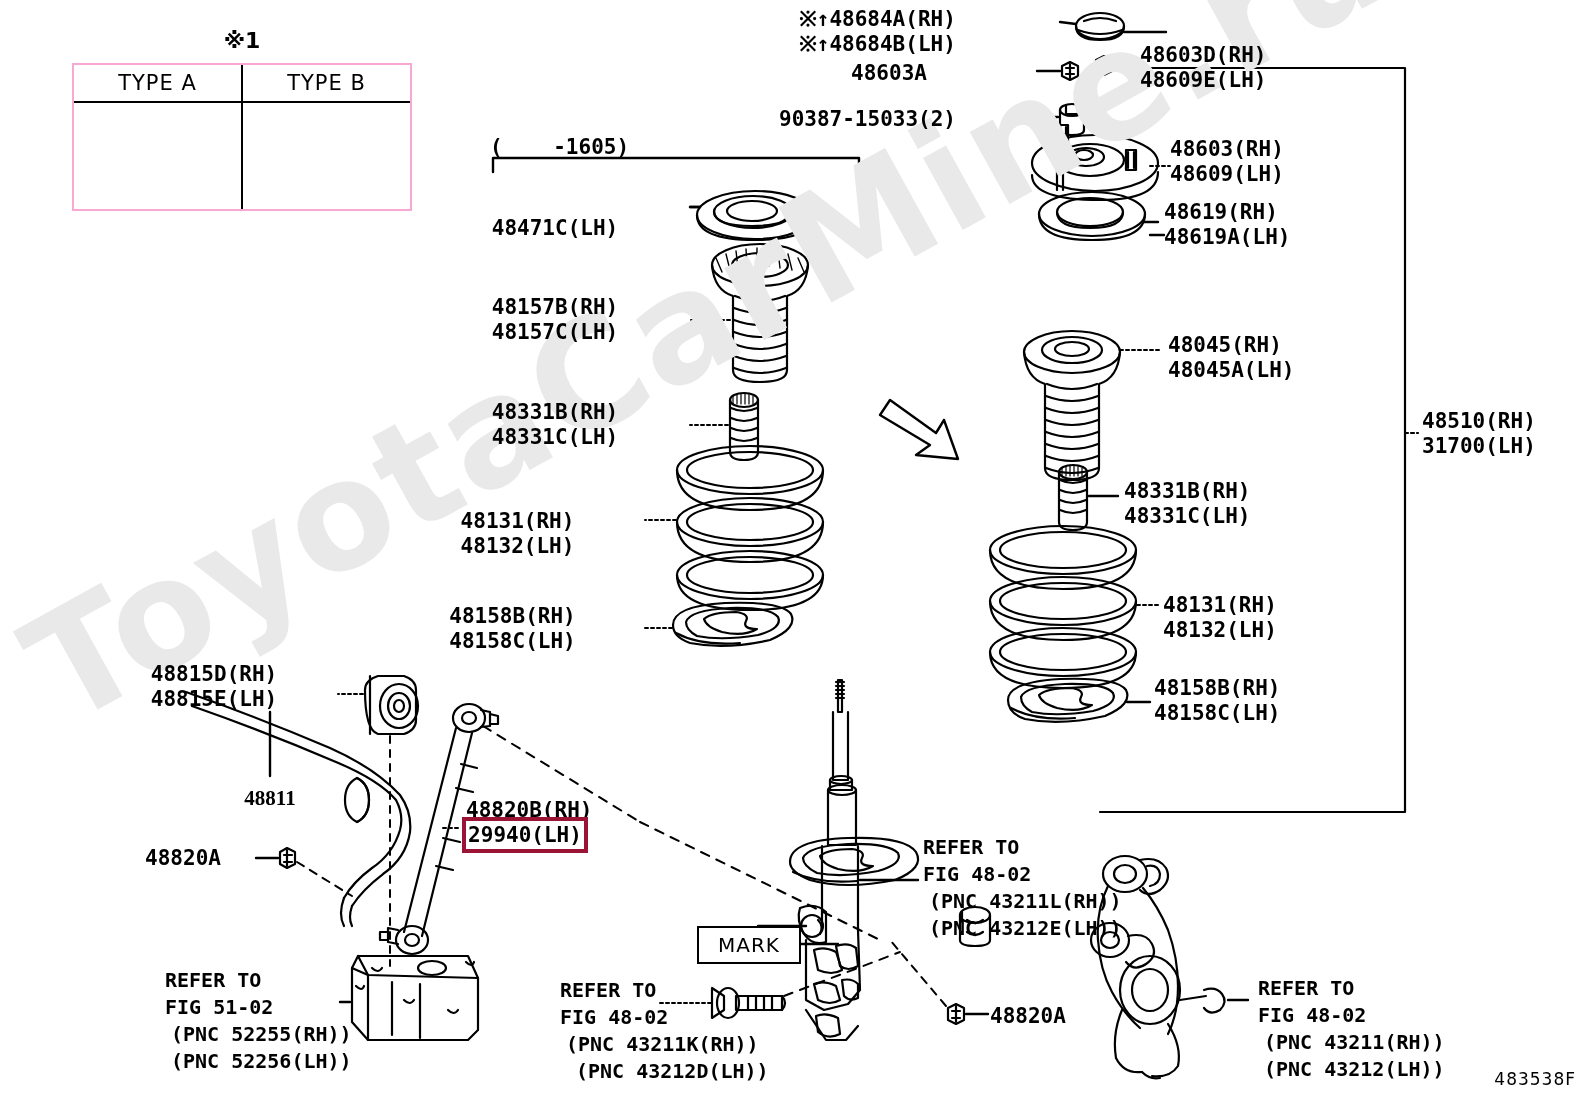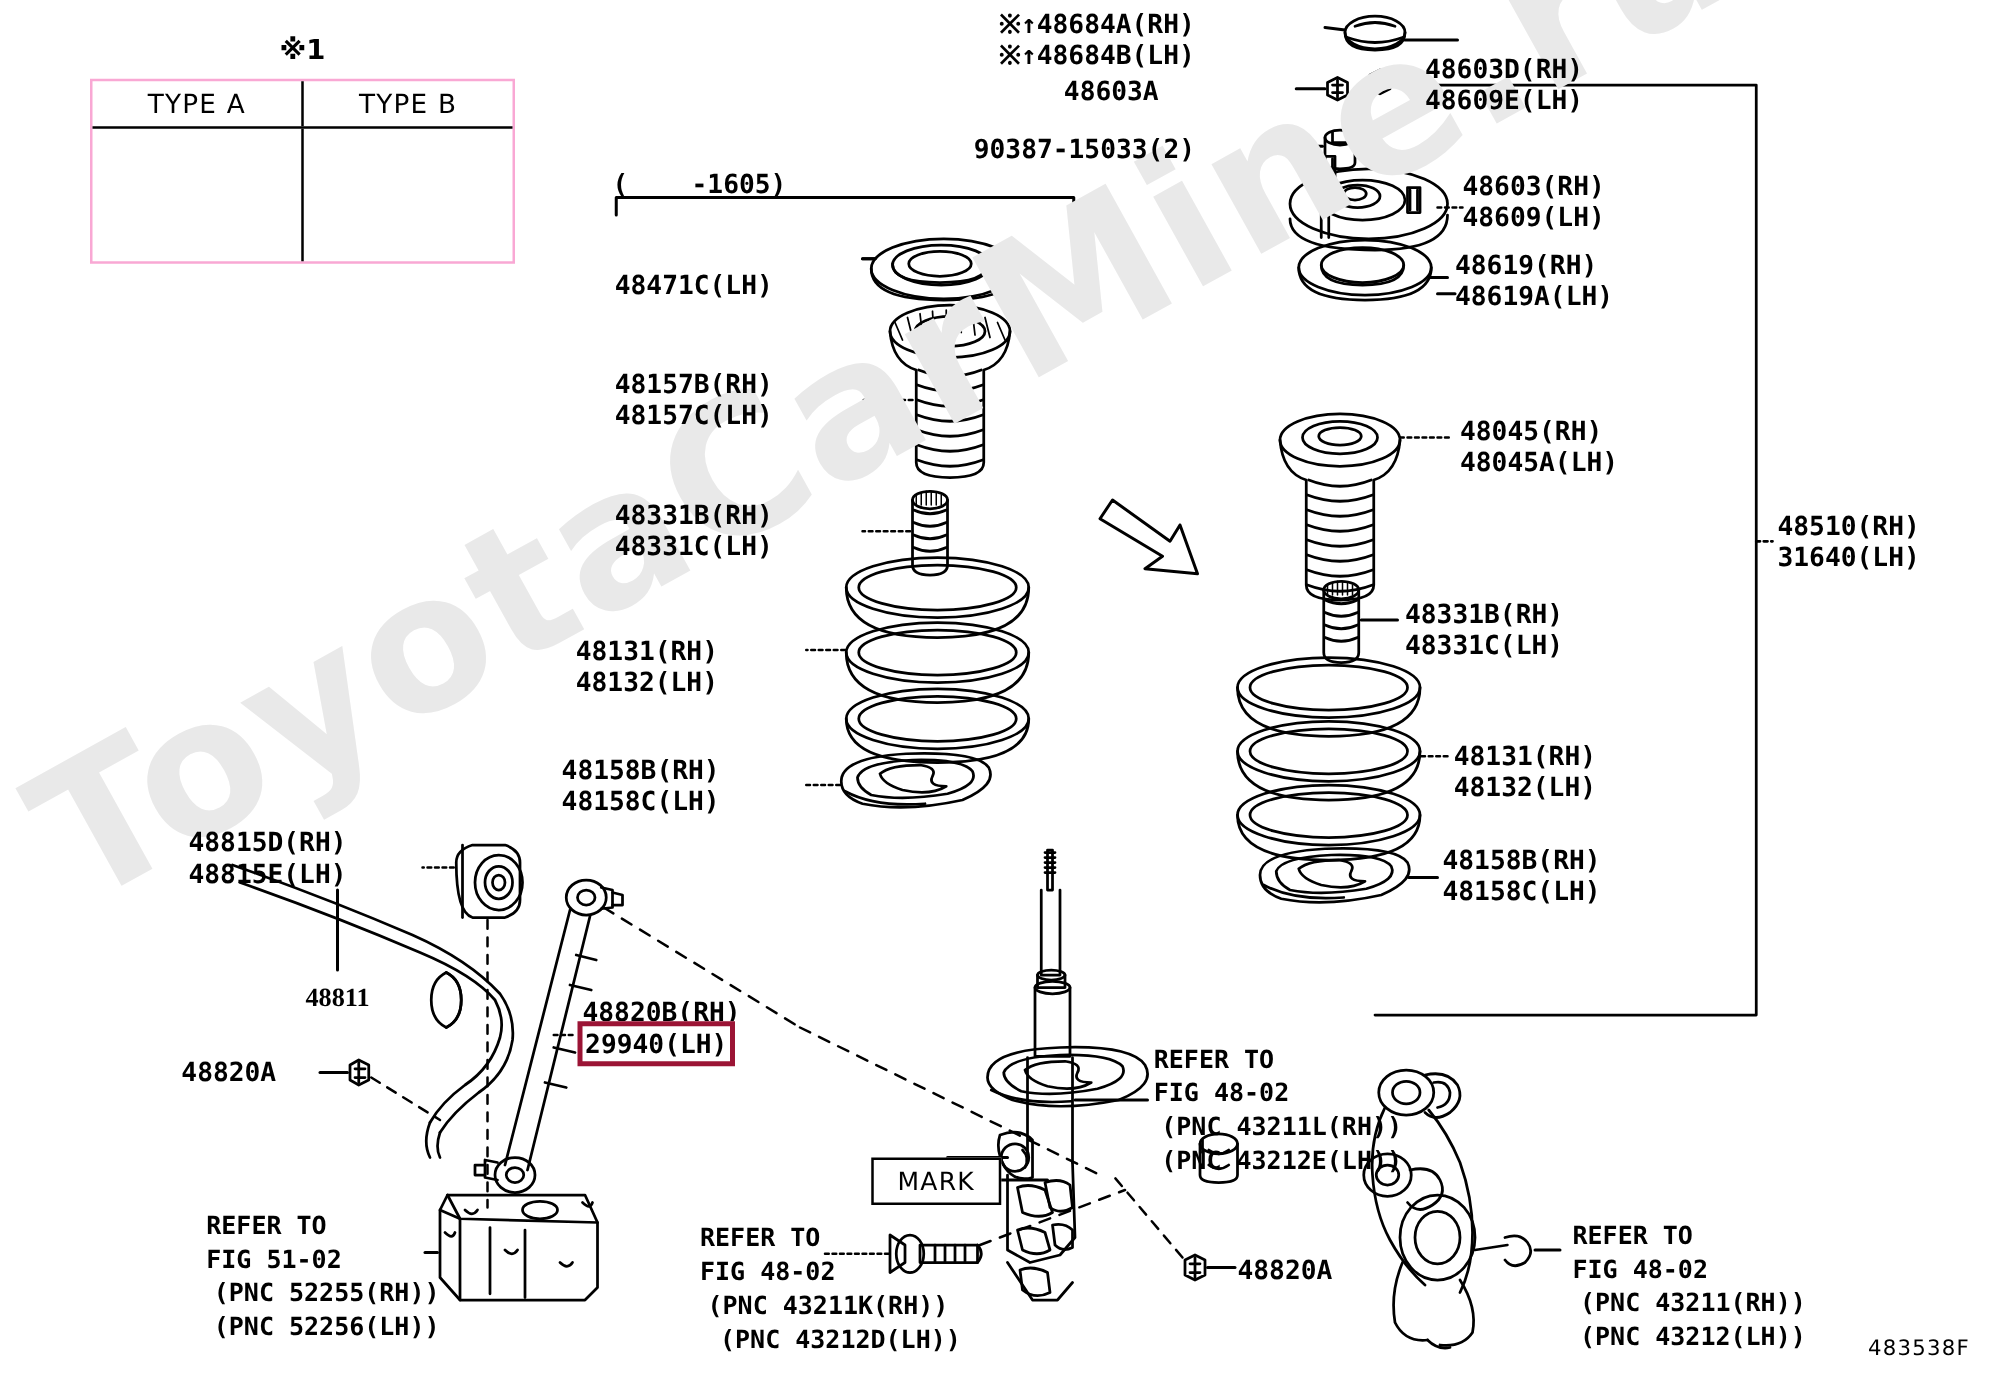--- a/index.html
+++ b/index.html
@@ -542,21 +542,21 @@
   <div class="lbl" style="left:1168px; top:332px;">48045(RH)</div>
   <div class="lbl" style="left:1168px; top:357px;">48045A(LH)</div>
   <div class="lbl" style="left:1124px; top:478px;">48331B(RH)</div>
   <div class="lbl" style="left:1124px; top:503px;">48331C(LH)</div>
   <div class="lbl" style="left:1163px; top:592px;">48131(RH)</div>
   <div class="lbl" style="left:1163px; top:617px;">48132(LH)</div>
   <div class="lbl" style="left:1154px; top:675px;">48158B(RH)</div>
   <div class="lbl" style="left:1154px; top:700px;">48158C(LH)</div>
 
   <div class="lbl" style="left:1422px; top:408px;">48510(RH)</div>
-  <div class="lbl" style="left:1422px; top:433px;">31640(LH)</div>
+  <div class="lbl" style="left:1422px; top:433px;">31700(LH)</div>
 
   <div class="lbl r" style="left:90px; top:661px; width:248px;">48815D(RH)</div>
   <div class="lbl r" style="left:90px; top:686px; width:248px;">48815E(LH)</div>
   <div class="lbl c" style="left:200px; top:785px; width:140px;font-family:Liberation Serif, serif;">48811</div>
   <div class="lbl r" style="left:110px; top:845px; width:146px;">48820A</div>
   <div class="lbl" style="left:466px; top:797px;">48820B(RH)</div>
 
   <div id="highlight-box"></div>
   <div id="highlight-label">29940(LH)</div>
 

